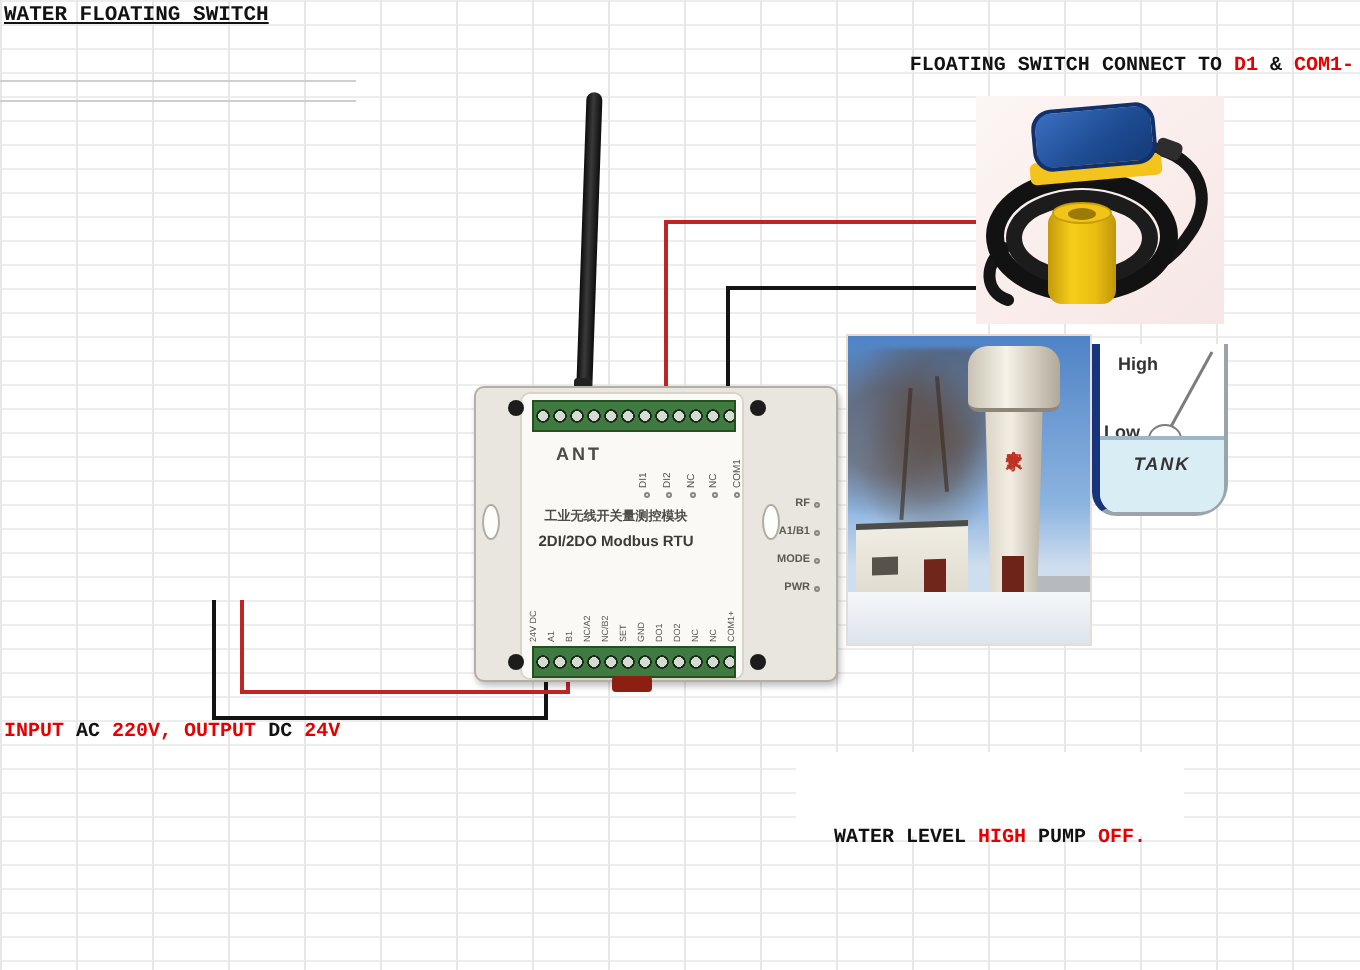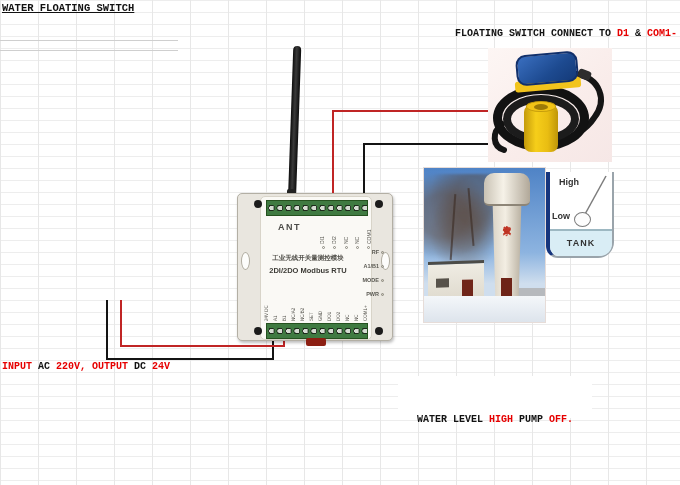--- a/index.html
+++ b/index.html
@@ -39,21 +39,21 @@
   .psu-label { position:absolute; left:4px; top:3px; right:4px; height:11px; background:#f4f4f0;
     border:1px solid #bbb;
     background-image:linear-gradient(90deg, transparent 0 64px, #2a55a0 64px 70px, transparent 70px 84px, #b03020 84px 90px, transparent 90px); }
   .psu-terms { position:absolute; left:4px; bottom:3px; right:4px; height:28px; background:#161616;
     background-image:repeating-linear-gradient(90deg, #3a3a3a 0 3px, #101010 3px 11px); }
   .psu-pot { position:absolute; width:6px; height:6px; border-radius:50%; background:#2a63b8; border:1px solid #123; }
   .psu-mark { position:absolute; left:6px; top:46px; font-family:"Liberation Serif", serif;
     font-size:17px; color:rgba(70,70,70,.88); letter-spacing:1px; }
 
   
-  .module { left:237px; top:193px; width:156px; height:148px; background:#e9e6df;
+  .module { left:237px; top:193px; width:182px; height:148px; background:#e9e6df;
     border:1px solid #b3afa4; border-radius:5px; box-shadow:1px 2px 3px rgba(0,0,0,.25); }
   .hole { position:absolute; width:8px; height:8px; border-radius:50%; background:#1c1c1c; }
   .oval { position:absolute; width:9px; height:18px; border-radius:50%; background:#fdfdfb; border:1px solid #b0aca0; }
   .panel { position:absolute; left:22px; top:2px; width:112px; height:144px; background:#faf9f5;
     border:1px solid #d8d4c9; border-radius:5px; }
   .tstrip { position:absolute; left:28px; width:102px; height:16px; background:#3f7a41;
     border:1px solid #25511f;
     background-image:radial-gradient(circle at 4.5px 50%, #d5dcd2 0 2.4px, #1d2a1b 2.5px 3.3px, transparent 3.4px);
     background-size:8.5px 100%; }
   .strip-top { top:6px; } .strip-bot { top:129px; }
@@ -130,22 +130,22 @@
 
   
   .tank { left:546px; top:172px; width:68px; height:86px; background:#ffffff;
     border-right:2px solid #9aa4ab; border-bottom:2px solid #9aa4ab; border-left:4px solid #16357d;
     border-radius:0 0 16px 12px; font-family:"Liberation Sans", sans-serif; }
   .tank-high { position:absolute; left:9px; top:5px; font-size:9px; font-weight:700; color:#333; }
   .tank-low { position:absolute; left:2px; top:39px; font-size:9px; font-weight:700; color:#333; }
   .tank-line { position:absolute; left:0; top:0; width:100%; height:100%; }
   .tank-float { position:absolute; left:24px; top:40px; width:17px; height:15px; background:#fdfdfd;
     border:1.5px solid #7c7c7c; border-radius:50%; }
-  .tank-water { position:absolute; left:0; right:0; bottom:0; height:27px; background:#d9edf5;
-    border-top:2px solid #9db8c2; border-radius:0 0 12px 9px; text-align:center; }
+  .tank-water { position:absolute; left:0; right:0; bottom:0; height:38px; background:#d9edf5;
+    border-top:2px solid #9db8c2; border-radius:0 0 12px 9px; text-align:center;font-style:italic; }
   .tank-water b { font-size:9px; color:#333; line-height:25px; letter-spacing:1px; }
 
   .dark-row { background:#cfcfcf; height:1px; }
 </style>
 </head>
 <body>
 
 <div class="canvas">
 
   <div class="abs dark-row" style="left:0;top:40px;width:178px;"></div>

